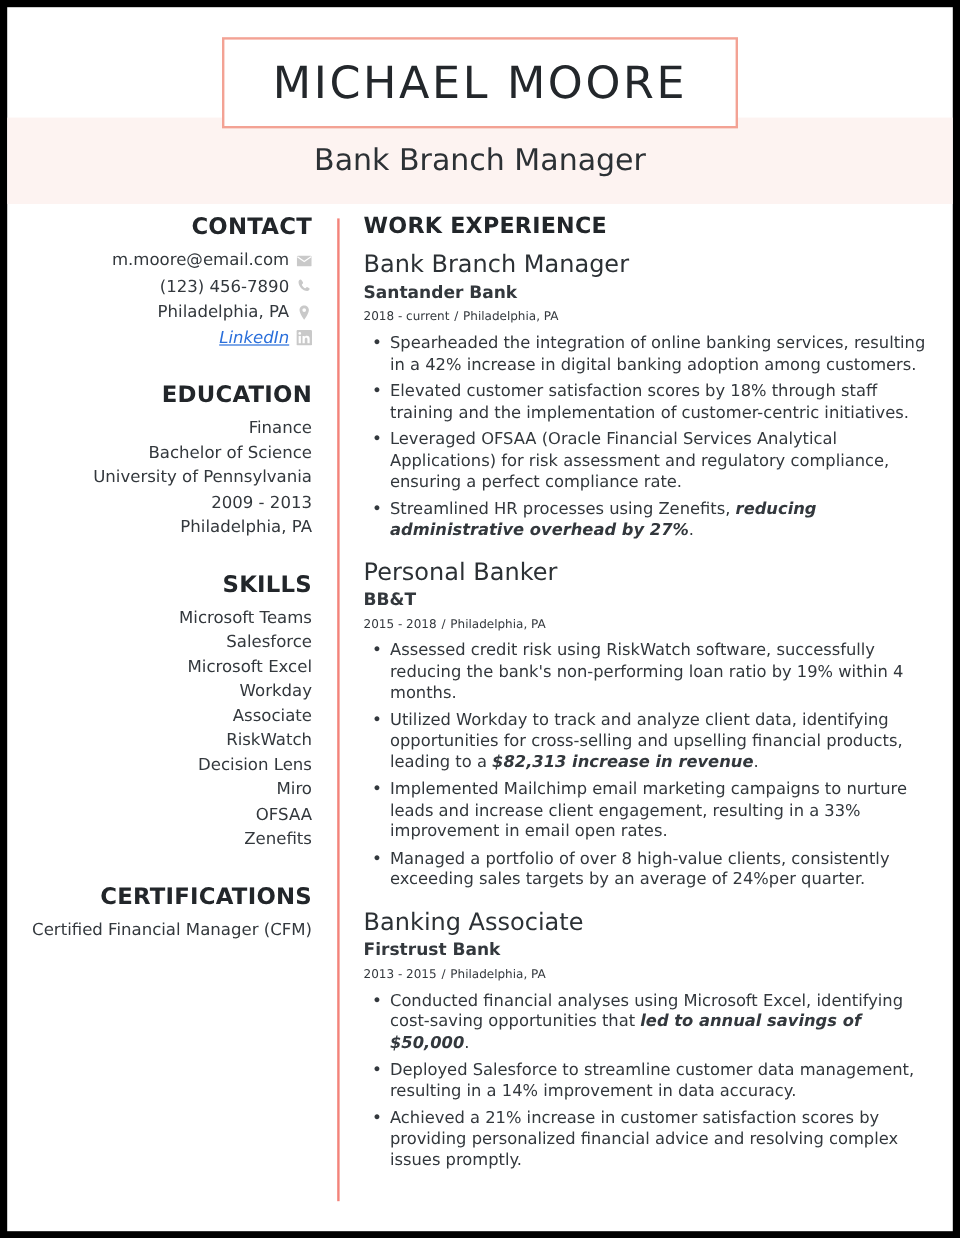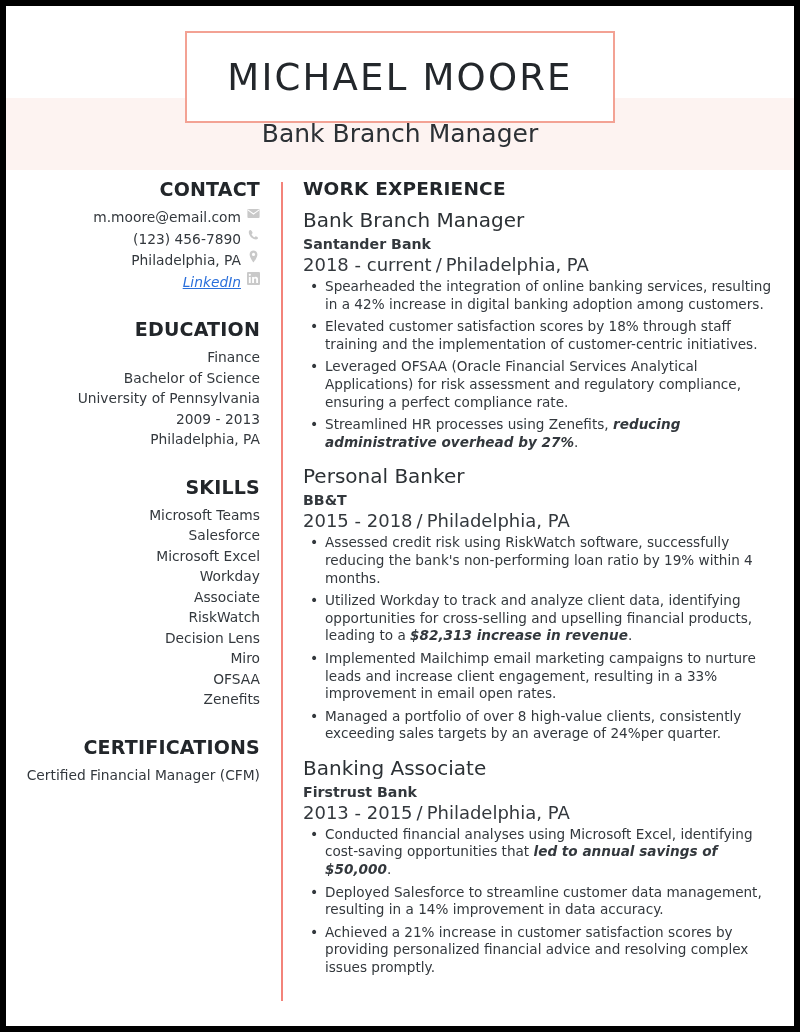--- a/index.html
+++ b/index.html
@@ -30,21 +30,21 @@
     width: 788px;
     height: 72px;
     background: #fdf3f1;
   }
 
   .name-box {
     position: absolute;
     left: 179px;
     top: 25px;
     width: 430px;
-    height: 92px;
+    height: 76px;
     border: 2px solid #f3a294;
     background: #ffffff;
     display: flex;
     align-items: center;
     justify-content: center;
     z-index: 3;
   }
 
   .name-text {
     font-size: 37px;
@@ -105,21 +105,21 @@
 
   .side-line {
     font-size: 13.8px;
     color: #33383d;
     line-height: 20.5px;
     white-space: nowrap;
   }
 
   .contact-row {
     display: flex;
-    align-items: flex-start;
+    align-items: center;
     justify-content: flex-end;
     gap: 6px;
     line-height: 20.5px;
     margin-bottom: 1px;
   }
 
   .contact-text {
     font-size: 13.8px;
     color: #33383d;
   }
@@ -166,21 +166,21 @@
   }
 
   .job-company {
     font-size: 14.2px;
     color: #33383d;
     line-height: 19px;
     font-weight: bold;
   }
 
   .job-meta {
-    font-size: 18px;
+    font-size: 10px;
     color: #33383d;
     line-height: 21px;
     margin-bottom: 3px;
   }
 
   .job-meta .sep { padding: 0 4px; }
 
   ul.bullets {
     list-style: none;
     margin: 0;

